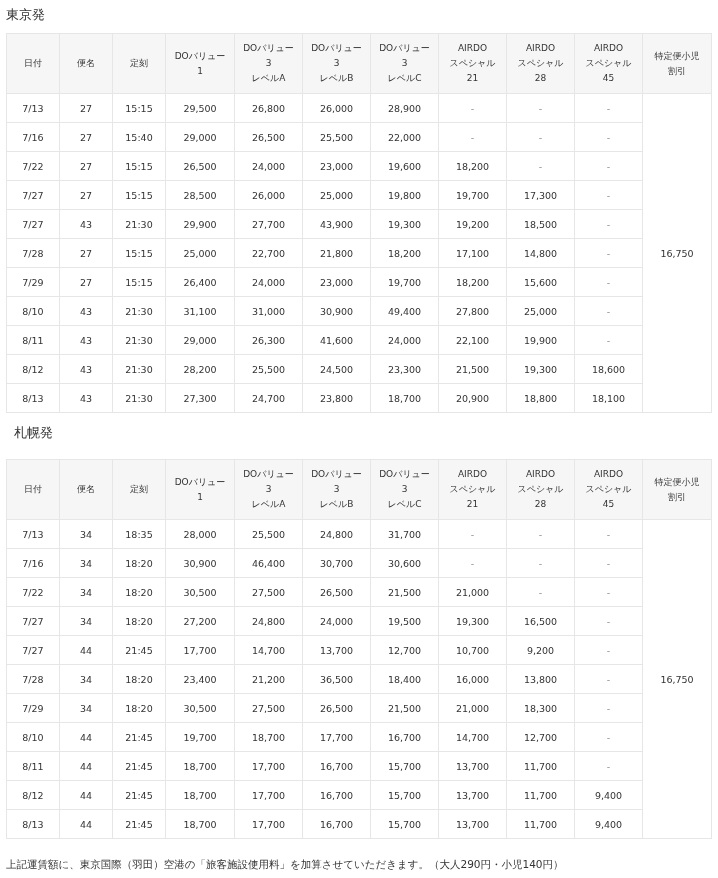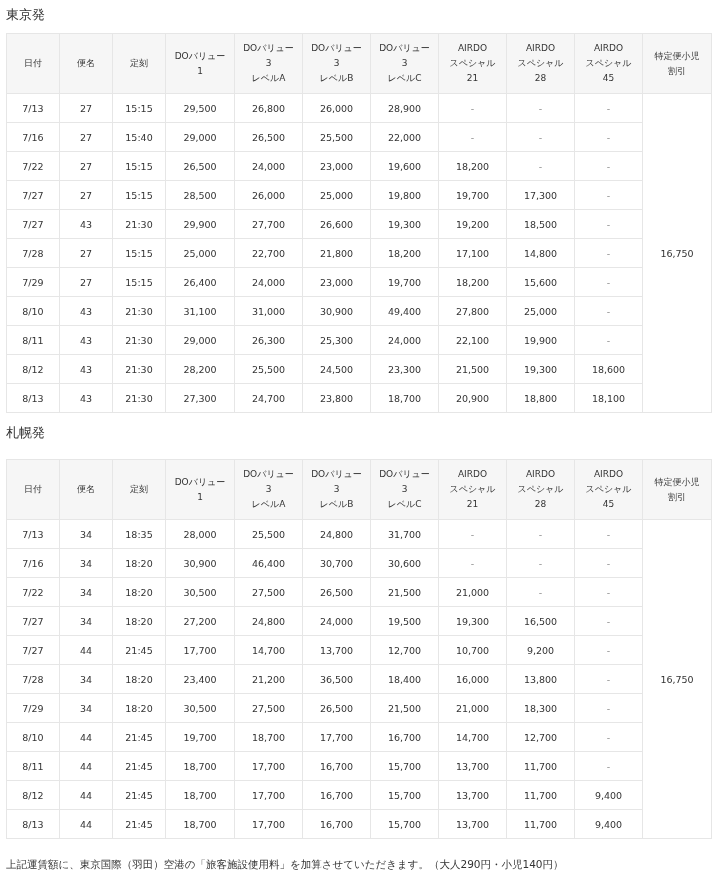--- a/index.html
+++ b/index.html
@@ -153,21 +153,21 @@
         <td>19,700</td>
         <td>17,300</td>
         <td class="dash">-</td>
       </tr>
       <tr>
         <td>7/27</td>
         <td>43</td>
         <td>21:30</td>
         <td>29,900</td>
         <td>27,700</td>
-        <td>26,600</td>
+        <td>43,900</td>
         <td>19,300</td>
         <td>19,200</td>
         <td>18,500</td>
         <td class="dash">-</td>
       </tr>
       <tr>
         <td>7/28</td>
         <td>27</td>
         <td>15:15</td>
         <td>25,000</td>
@@ -201,21 +201,21 @@
         <td>27,800</td>
         <td>25,000</td>
         <td class="dash">-</td>
       </tr>
       <tr>
         <td>8/11</td>
         <td>43</td>
         <td>21:30</td>
         <td>29,000</td>
         <td>26,300</td>
-        <td>25,300</td>
+        <td>41,600</td>
         <td>24,000</td>
         <td>22,100</td>
         <td>19,900</td>
         <td class="dash">-</td>
       </tr>
       <tr>
         <td>8/12</td>
         <td>43</td>
         <td>21:30</td>
         <td>28,200</td>
@@ -234,21 +234,21 @@
         <td>24,700</td>
         <td>23,800</td>
         <td>18,700</td>
         <td>20,900</td>
         <td>18,800</td>
         <td>18,100</td>
       </tr>
     </tbody>
   </table>
 
-<h3 class="section-title" style="top:424px;">札幌発</h3>
+<h3 class="section-title" style="top:424px;margin-left:8px;">札幌発</h3>
 <table class="fares" id="t1" style="top:459px;">
     <colgroup>
       <col style="width: 53px;">
       <col style="width: 53px;">
       <col style="width: 53px;">
       <col style="width: 69px;">
       <col style="width: 68px;">
       <col style="width: 68px;">
       <col style="width: 68px;">
       <col style="width: 68px;">

